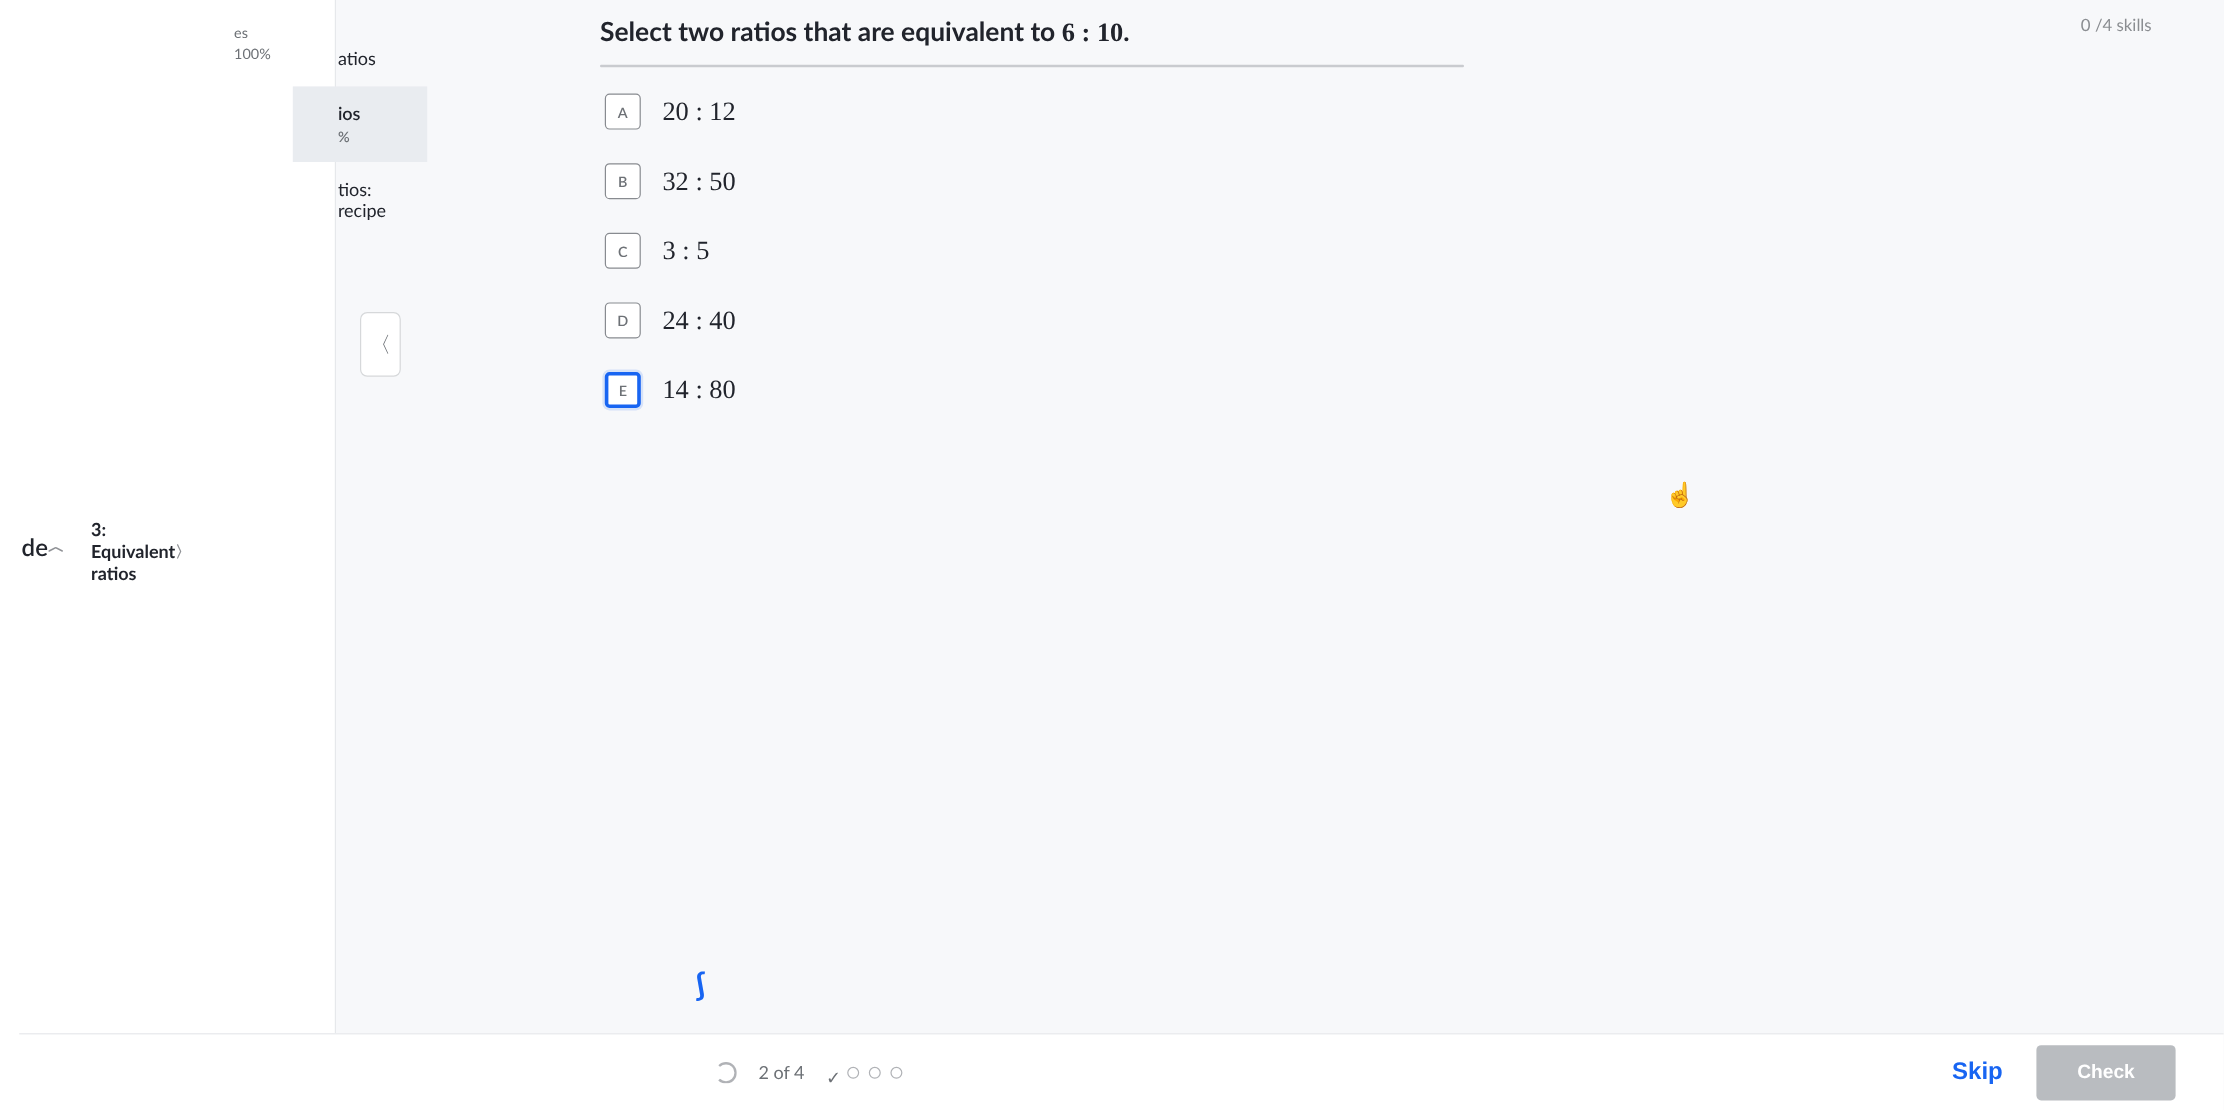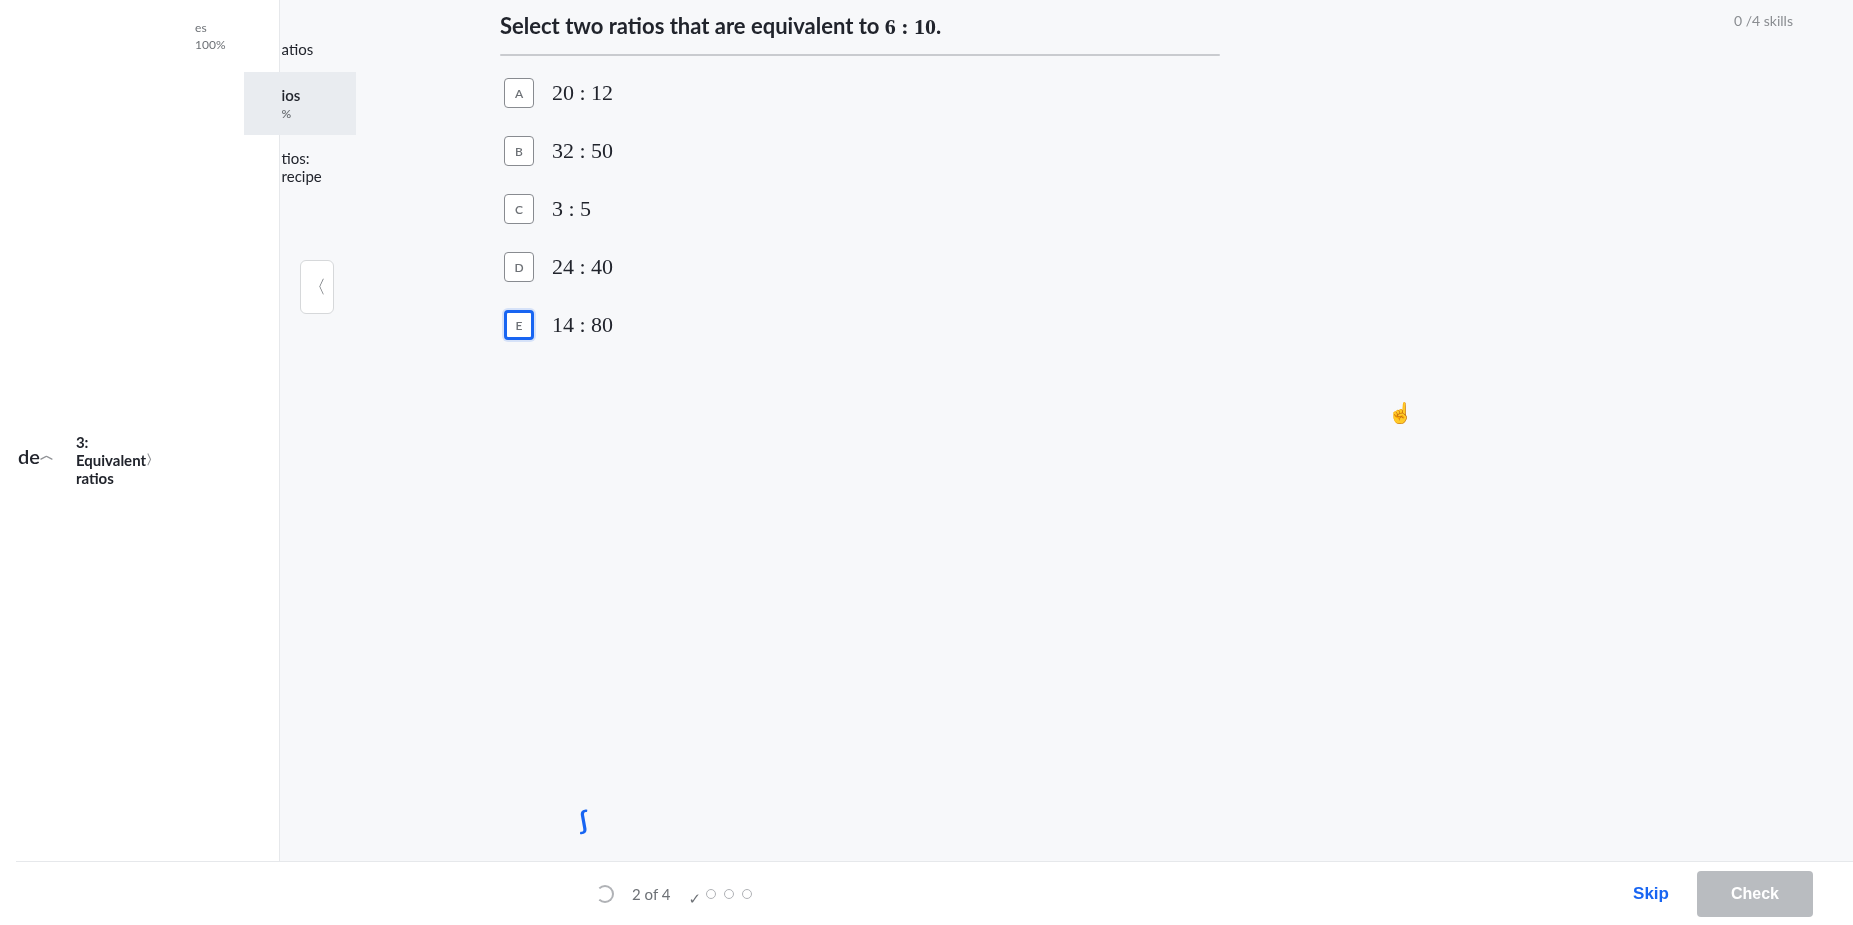--- a/index.html
+++ b/index.html
@@ -267,21 +267,21 @@
     border: none;
     color: #6d7176;
   }
   .footer-right {
     display: flex;
     align-items: center;
     gap: 28px;
   }
   .skip-btn {
     color: #1865f2;
-    font-size: 17px;
+    font-size: 20px;
     font-weight: 600;
     background: none;
     border: none;
     cursor: pointer;
   }
   .check-btn {
     background: #b9bcc0;
     color: #ffffff;
     border: none;
     border-radius: 4px;

